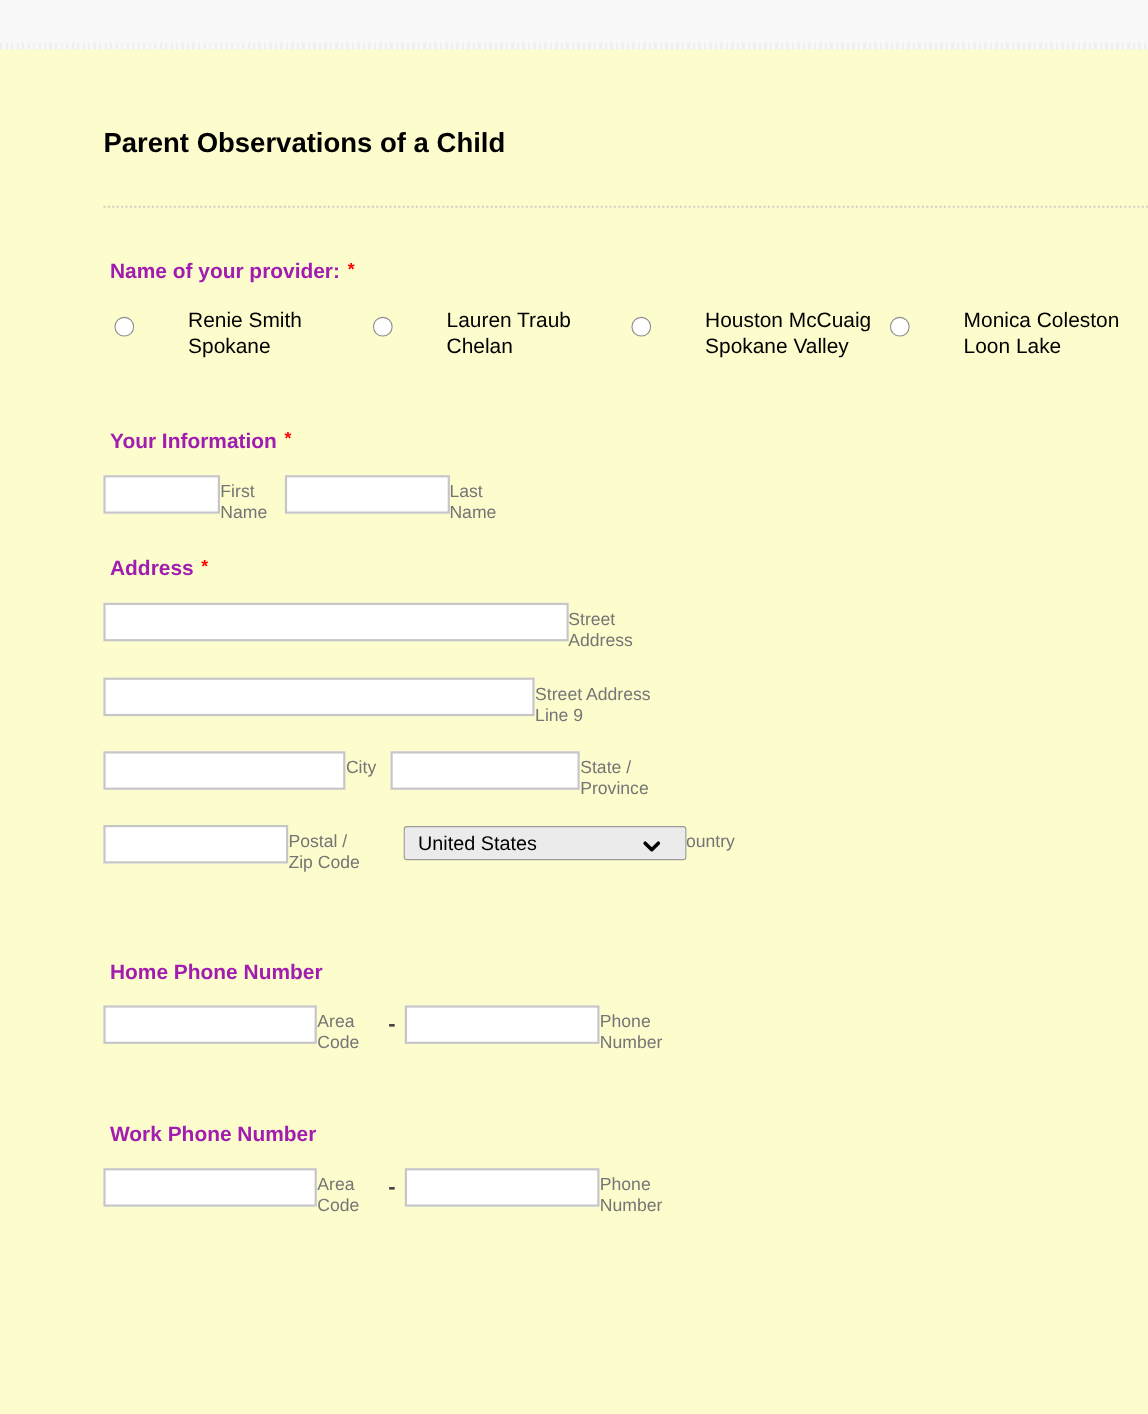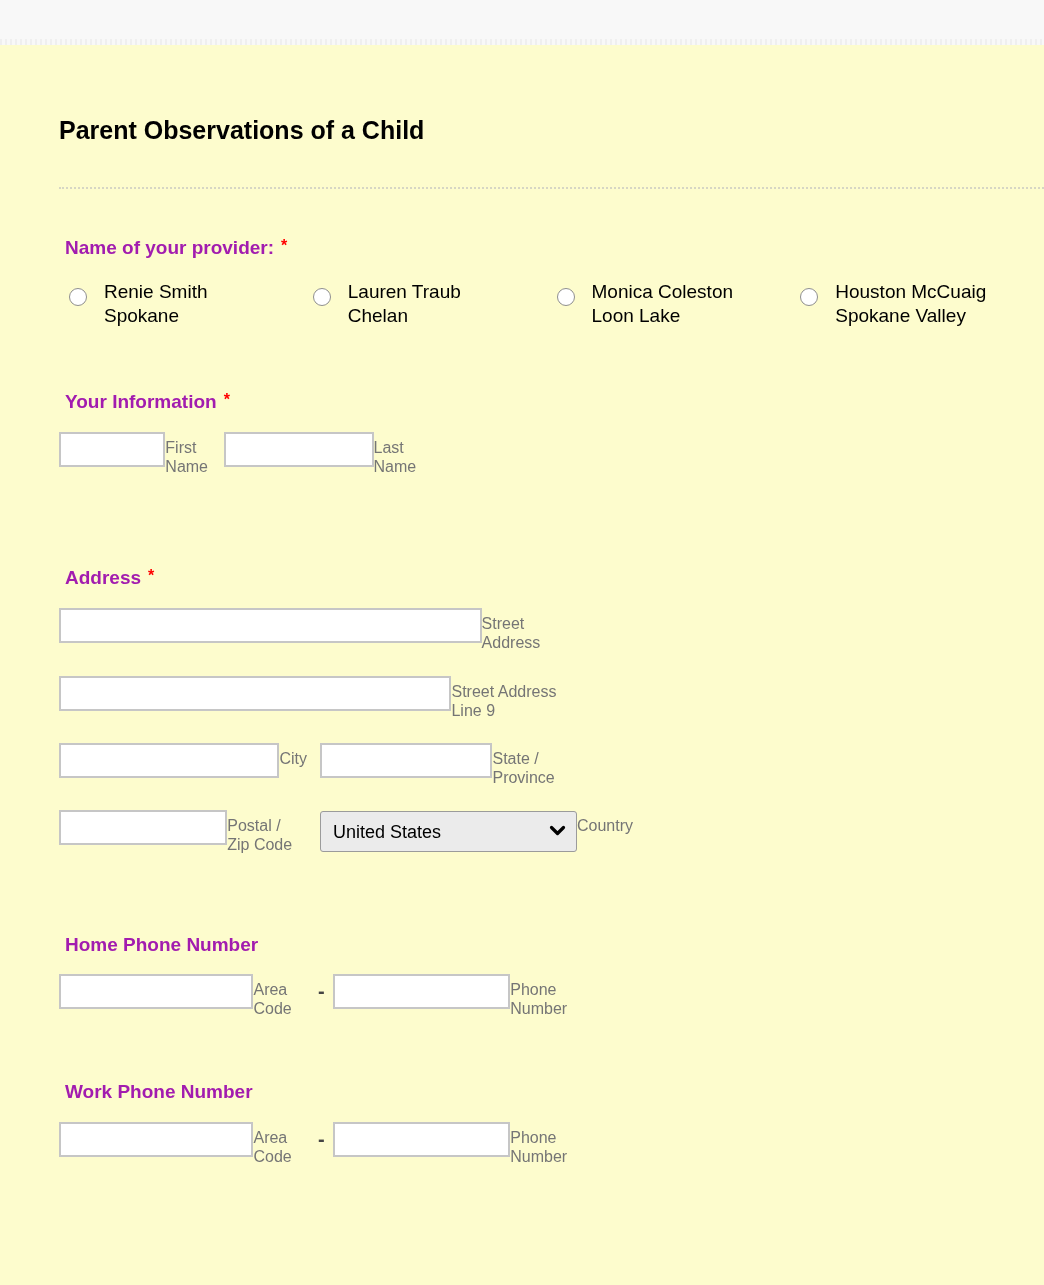--- a/index.html
+++ b/index.html
@@ -14,21 +14,21 @@
     background: #f8f8f8;
     position: relative;
   }
   .topbar::after {
     content: "";
     position: absolute;
     left: 0; right: 0; bottom: 0;
     height: 6px;
     background: repeating-linear-gradient(90deg, #efefef 0 2px, transparent 2px 5px);
   }
-  .page { padding: 0 0 0 59px; }
+  .page { padding: 0 0 0 94px; }
 
   .form-title {
     margin-top: 70px;
     font-size: 25px;
     line-height: 30px;
     font-weight: bold;
     color: #000;
   }
   .divider {
     margin-top: 42px;
@@ -55,40 +55,41 @@
   .radio-row {
     display: flex;
     margin-left: 10px;
     margin-top: 21px;
   }
   .radio-option {
     width: 249px;
     display: flex;
     align-items: flex-start;
     cursor: pointer;
+    gap: 32px;
   }
   .radio {
     width: 18px; height: 18px;
     border: 1px solid #8f8f8f;
     border-radius: 50%;
     background: #fff;
     margin-top: 8px;
     flex: 0 0 auto;
   }
   .radio-label {
     margin-left: 17px;
     font-size: 19px;
     line-height: 24px;
     color: #000;
     max-width: 175px;
   }
 
   
   section.sec-your-info .heading-row { margin-top: 62px; }
-  section.sec-address .heading-row { margin-top: 90px; }
+  section.sec-address .heading-row { margin-top: 30px; }
   section.sec-home-phone .heading-row { margin-top: 79px; }
   section.sec-work-phone .heading-row { margin-top: 62px; }
 
   .field-row { display: flex; align-items: flex-start; }
   .field { display: flex; }
   input.tbox {
     height: 35px;
     border: 2px solid #c6c6c6;
     background: #fff;
     font-size: 18px;
@@ -123,28 +124,29 @@
     margin: 7px 8px 0 7px;
     line-height: 20px;
   }
 
   
   .select-wrap { position: relative; width: 257px; margin-top: 1px; }
   select.country {
     -webkit-appearance: none;
     appearance: none;
     width: 100%;
-    height: 41px;
+    height: 31px;
     background: #ebebeb;
     border: 1px solid #9b9b9b;
     border-radius: 3px;
     font-size: 18px;
     color: #000;
     padding: 0 34px 0 12px;
     font-family: "Liberation Sans", sans-serif;
+    margin-left: 12px;
   }
   .chev {
     position: absolute;
     right: 11px; top: 11px;
     pointer-events: none;
   }
 </style>
 </head>
 <body>
 
@@ -164,25 +166,25 @@
       <label class="radio-option">
         <span class="radio"></span>
         <span class="radio-label">Renie Smith Spokane</span>
       </label>
       <label class="radio-option">
         <span class="radio"></span>
         <span class="radio-label">Lauren Traub Chelan</span>
       </label>
       <label class="radio-option">
         <span class="radio"></span>
+        <span class="radio-label">Houston McCuaig Spokane Valley</span>
+      </label>
+      <label class="radio-option">
+        <span class="radio"></span>
         <span class="radio-label">Monica Coleston Loon Lake</span>
-      </label>
-      <label class="radio-option">
-        <span class="radio"></span>
-        <span class="radio-label">Houston McCuaig Spokane Valley</span>
       </label>
     </div>
   </section>
 
   <section class="sec-your-info">
     <div class="heading-row">
       <span class="heading">Your Information</span>
       <span class="req">*</span>
     </div>
     <div class="field-row mt19">

